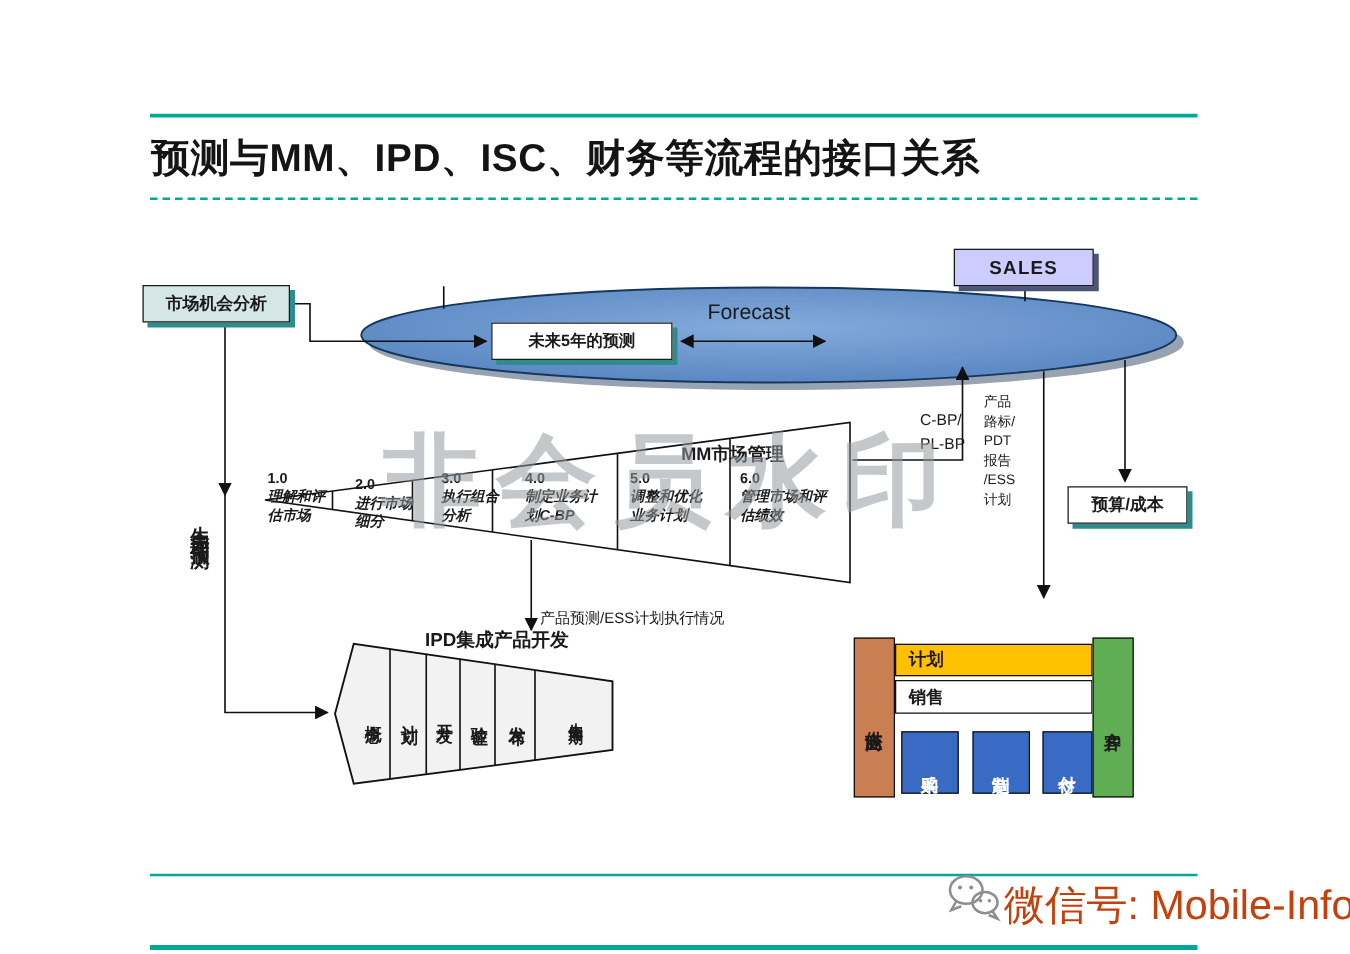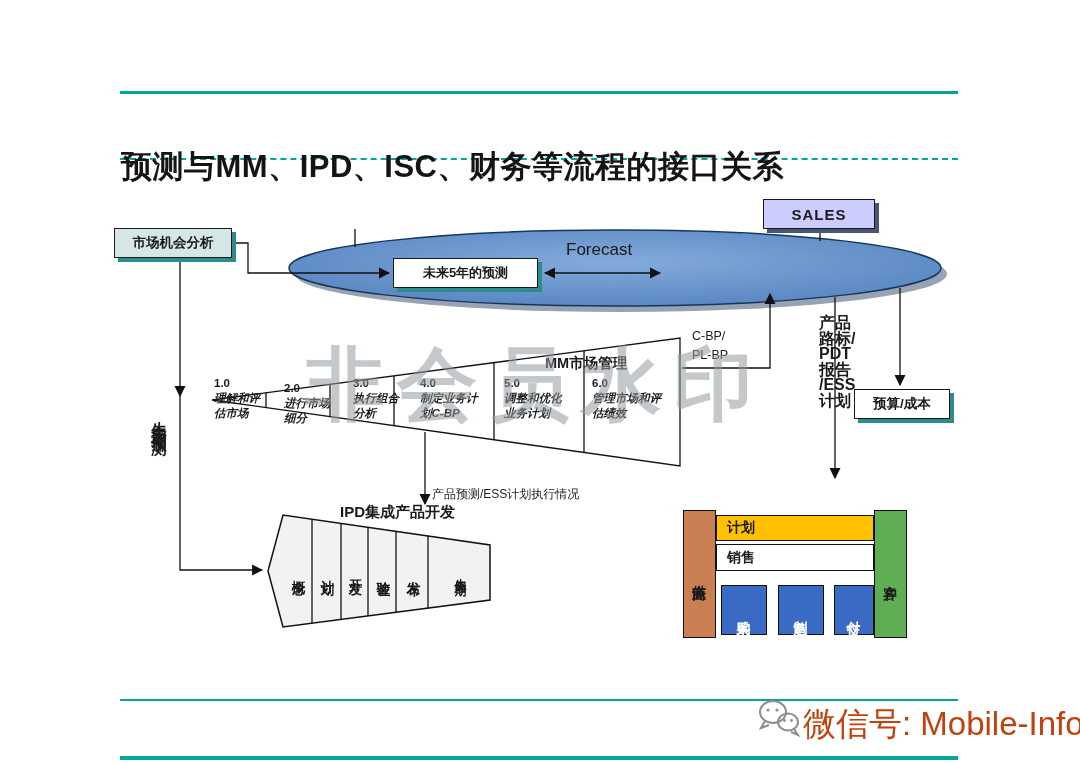--- a/index.html
+++ b/index.html
@@ -1,33 +1,33 @@
 <!DOCTYPE html>
 <html><head>
 <meta charset="utf-8">
 <style>
   * { margin:0; padding:0; box-sizing:border-box; }
   html,body { width:1080px; height:763px; background:#fff;
     font-family:"Liberation Sans","DejaVu Sans",sans-serif; color:#1a1a1a; }
   .slide { position:relative; width:1080px; height:763px; background:#fff; overflow:hidden; }
   .abs { position:absolute; z-index:10; }
   .rule { position:absolute; z-index:5; }
-  .title { font-size:31px; font-weight:600; letter-spacing:0.5px; color:#141414; white-space:nowrap;margin-top:40px; }
+  .title { font-size:31px; font-weight:600; letter-spacing:0.5px; color:#141414; white-space:nowrap; }
   .shadow-box { display:flex; align-items:center; justify-content:center; text-align:center;
     border:1px solid #1a1a1a; font-weight:700; }
   .lav { background:#CCCCFF; box-shadow:4px 4px 0 #4A5578; font-size:15px; letter-spacing:1px; }
   .tealsh { box-shadow:4px 4px 0 #2E8C8C; }
   .whitebox { background:#fff; font-size:13px; }
   .mm-num { font-size:11.5px; font-weight:700; margin-bottom:2px; }
   .mm-txt { font-size:11.5px; font-weight:600; line-height:1.28;font-style:italic; }
   .vtext { writing-mode:vertical-rl; text-orientation:upright; }
   .ipd-stage { display:flex; align-items:center; justify-content:center; width:20px; }
   .ipd-stage .vtext { font-size:13.5px; font-weight:600; letter-spacing:2px; }
-  .small-label { font-size:12.5px; line-height:1.55; font-weight:500; }
-  .roadmap { font-size:16px; line-height:15.5px; font-weight:700;margin-left:32px; }
+  .small-label { font-size:12.5px; line-height:1.55; font-weight:500;margin-left:44px; }
+  .roadmap { font-size:11px; line-height:15.5px; font-weight:400; }
   .watermark { z-index:40; font-size:80px; font-weight:600; letter-spacing:12px;
     color:rgba(148,154,160,0.55); white-space:nowrap; pointer-events:none; }
   .isc-part { position:absolute; border:1.5px solid #111; display:flex; align-items:center; justify-content:center; }
   .isc-side { width:33px; height:128px; font-size:14px; font-weight:600; }
   .isc-proc { width:46px; height:50px; background:#3A6BC4; color:#fff; font-size:14px; font-weight:700; }
   .isc-row { justify-content:flex-start; padding-left:10px; font-size:14px; font-weight:600; }
   .footer-text { font-size:33px; color:#c2410c; white-space:nowrap; }
   svg.lines { position:absolute; left:0; top:0; z-index:1; }
 </style>
 </head>

